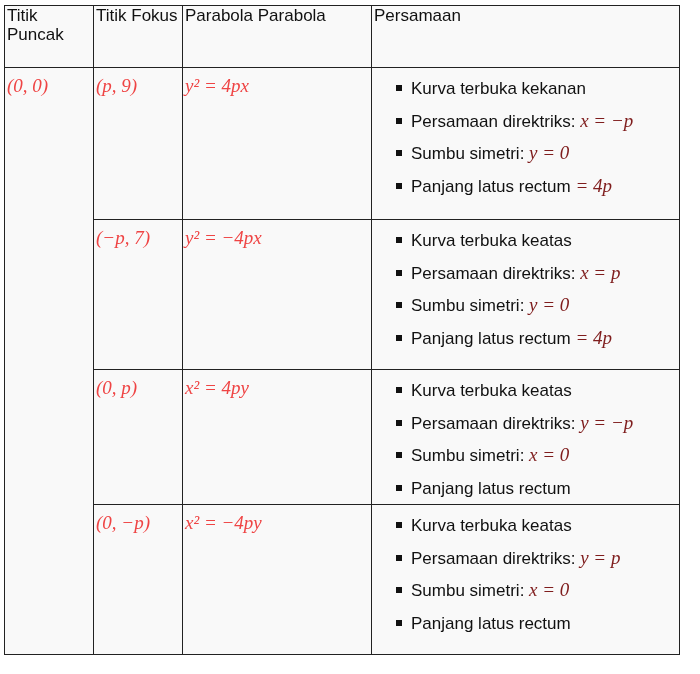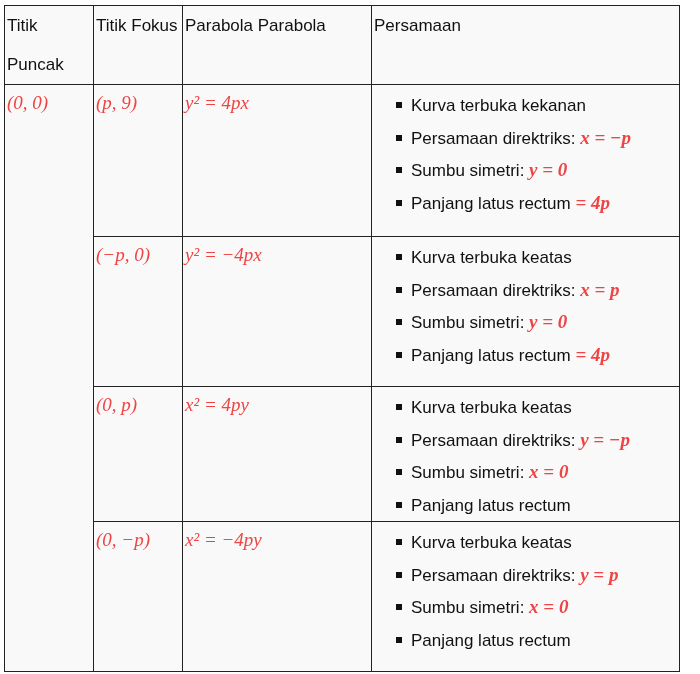--- a/index.html
+++ b/index.html
@@ -12,42 +12,42 @@
       font-size: 17px; color: #111;
       table-layout: fixed;
     }
     .tbl td, .tbl th {
       border: 1.5px solid #222;
       vertical-align: top;
       text-align: left;
       font-weight: normal;
       padding: 4px 2px 0 2px;
     }
-    .tbl th { line-height: 39px; padding-top: 0; padding-bottom: 0; margin-left: 24px; }
+    .tbl th { line-height: 19px; padding-top: 0; padding-bottom: 0; margin-left: 24px; }
     .c1 { width: 89px; }
     .c2 { width: 89px; }
     .c3 { width: 189px; }
     .c4 { width: 308px; }
     .hdr { height: 62px; }
     .r1 { height: 152px; } .r2 { height: 150px; } .r3 { height: 133px; } .r4 { height: 150px; }
     .math {
       font-family: "Liberation Serif", serif;
       font-style: italic;
       color: #ef4444;
       font-size: 19px;
       line-height: 28px;
       white-space: nowrap;
     }
     ul.notes { margin: 0; padding: 0 0 0 22px; list-style: none; }
     ul.notes li { position: relative; line-height: 31.5px; padding-left: 15px; white-space: nowrap; }
     ul.notes li::before {
       content: ""; position: absolute; left: 0; top: 13px;
       width: 6px; height: 6px; background: #111;
     }
-    .rest { font-family: "Liberation Serif", serif; font-style: italic; color: #ef4444; font-size: 19px; font-weight: bold; }
+    .rest { font-family: "Liberation Serif", serif; font-style: italic; color: #7f1d1d; font-size: 19px; }
   </style>
 </head>
 <body>
 
 <table class="tbl">
   <colgroup>
       <col class="c1">
       <col class="c2">
       <col class="c3">
       <col class="c4">
@@ -68,21 +68,21 @@
       <ul class="notes">
         <li><span>Kurva terbuka kekanan</span><span class="rest"></span></li>
         <li><span>Persamaan direktriks: </span><span class="rest">x = −p</span></li>
         <li><span>Sumbu simetri: </span><span class="rest">y = 0</span></li>
         <li><span>Panjang latus rectum </span><span class="rest">= 4p</span></li>
       </ul>
     </td>
   </tr>
 
   <tr class="r2">
-    <td><span class="math">(−p, 0)</span></td>
+    <td><span class="math">(−p, 7)</span></td>
     <td><span class="math">y² = −4px</span></td>
     <td>
       <ul class="notes">
         <li><span>Kurva terbuka keatas</span><span class="rest"></span></li>
         <li><span>Persamaan direktriks: </span><span class="rest">x = p</span></li>
         <li><span>Sumbu simetri: </span><span class="rest">y = 0</span></li>
         <li><span>Panjang latus rectum </span><span class="rest">= 4p</span></li>
       </ul>
     </td>
   </tr>

